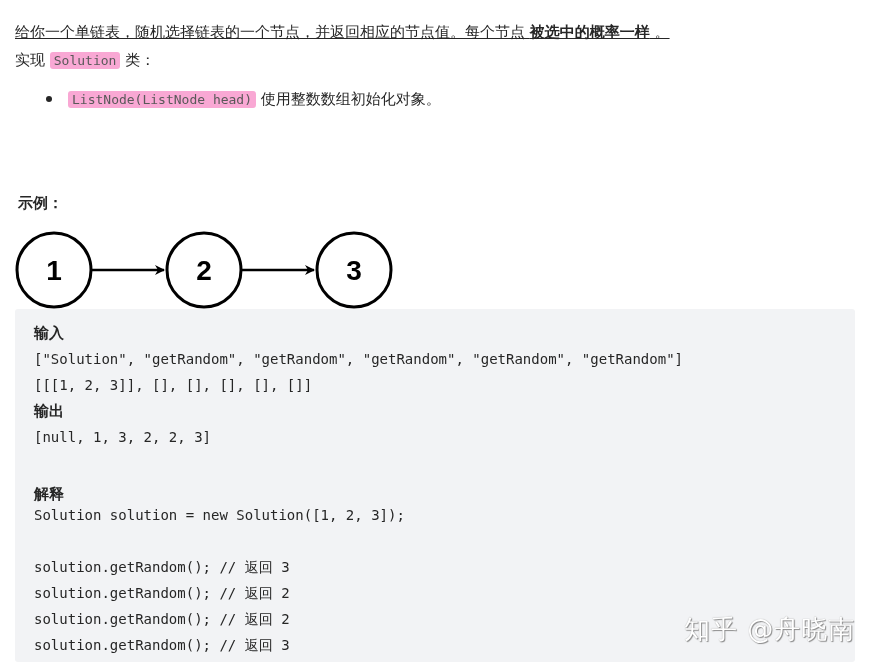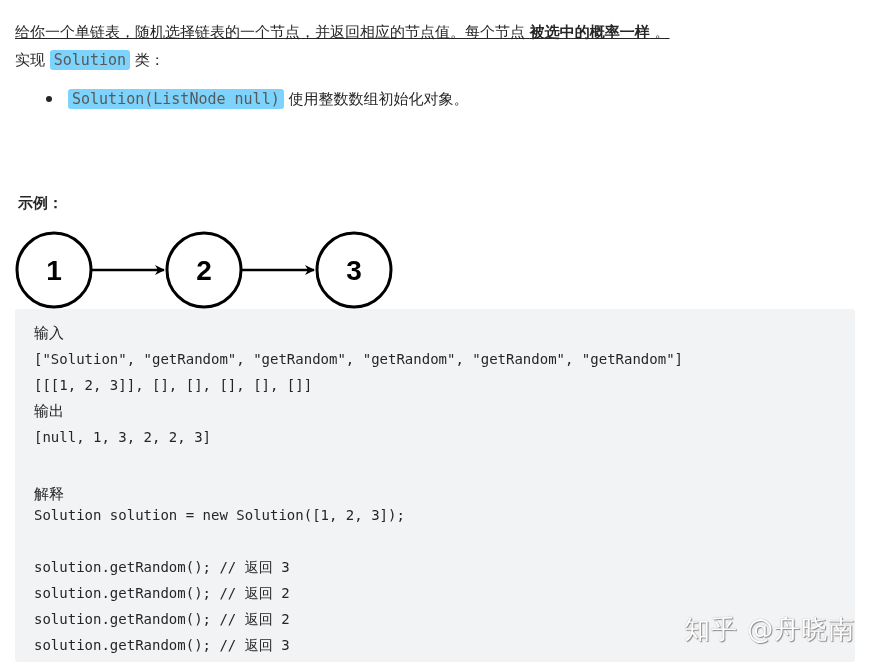--- a/index.html
+++ b/index.html
@@ -20,23 +20,23 @@
       position: absolute;
       left: 15px;
       white-space: nowrap;
       line-height: 22px;
     }
     .p1 { top: 21px; text-decoration: underline; }
     .p2 { top: 49px; }
     .bold { font-weight: bold; }
     .inline-code {
       font-family: "DejaVu Sans Mono", "Liberation Mono", monospace;
-      font-size: 15px;
+      font-size: 13px;
       color: #595959;
-      background: #7dd3fc;
+      background: #f9a8d4;
       border-radius: 3px;
       padding: 1px 4px;
     }
     .bullets {
       position: absolute;
       left: 46px;
       top: 88px;
       margin: 0;
       padding: 0;
       list-style: none;
@@ -84,21 +84,21 @@
       left: 19px;
       white-space: pre;
       font-family: "DejaVu Sans Mono", "Liberation Mono", monospace;
       font-size: 14px;
       color: #262626;
       line-height: 22px;
     }
     .code-heading {
       position: absolute;
       left: 19px;
-      font-weight: normal;
+      font-weight: bold;
       font-size: 15px;
       color: #262626;
       line-height: 22px;
     }
     .watermark {
       position: absolute;
       left: 684px;
       top: 612px;
       font-size: 26px;
       color: #ffffff;
@@ -114,21 +114,21 @@
   <span>给你一个单链表，随机选择链表的一个节点，并返回相应的节点值。每个节点 </span><span class="bold">被选中的概率一样</span><span> 。</span>
 </div>
 
 <div class="para p2">
   <span>实现 </span><span class="inline-code">Solution</span><span> 类：</span>
 </div>
 
 <ul class="bullets">
   <li>
     <span class="dot"></span>
-    <span class="inline-code">Solution(ListNode null)</span><span> 使用整数数组初始化对象。</span>
+    <span class="inline-code">ListNode(ListNode head)</span><span> 使用整数数组初始化对象。</span>
   </li>
 </ul>
 
 <div class="example-title">示例：</div>
 
 <svg class="diagram" viewBox="0 0 385 80" width="385" height="80">
   <defs>
     <marker id="arrowhead" markerWidth="10" markerHeight="10" refX="9" refY="5" orient="auto" markerUnits="userSpaceOnUse">
       <path d="M0,0 L10,5 L0,10 L3,5 Z" fill="#000"></path>
     </marker>

